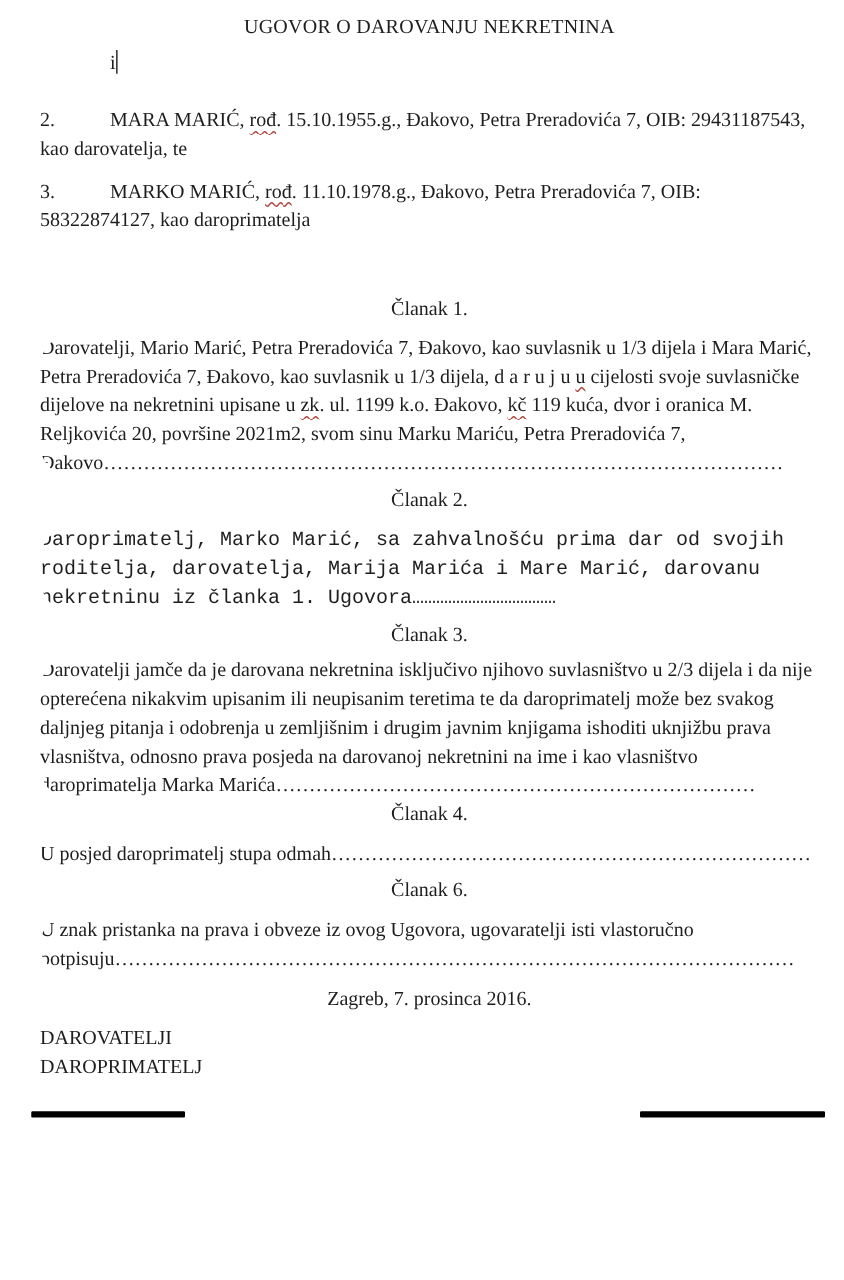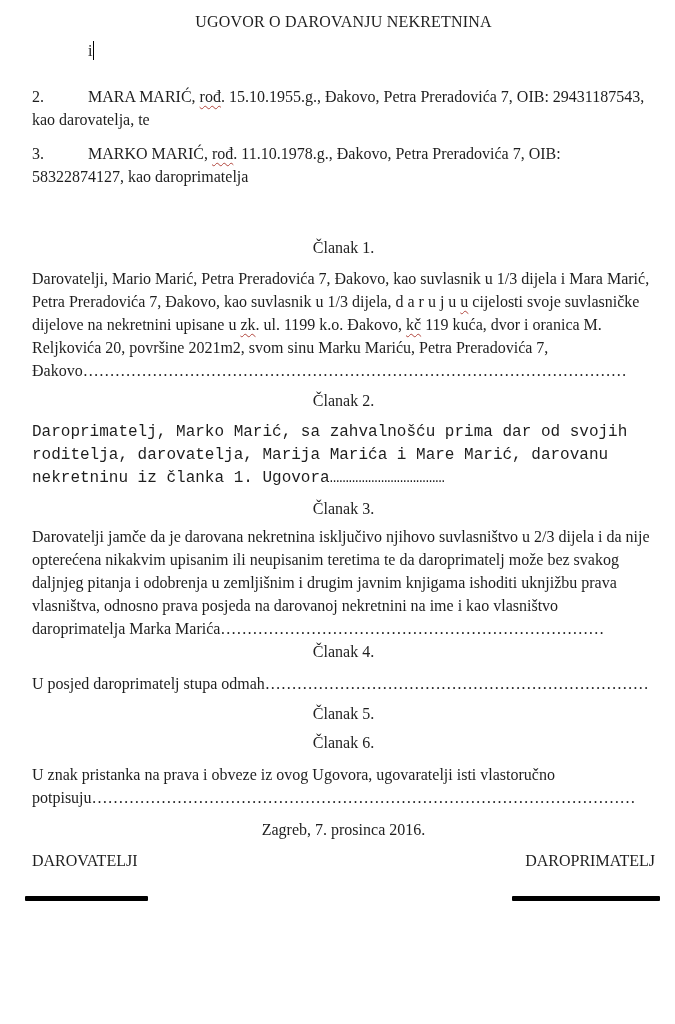--- a/index.html
+++ b/index.html
@@ -16,21 +16,21 @@
     line-height: 23px;
     color: #1e1e1e;
   }
   .page {
     width: 623px;
     padding: 0 20px 0 32px;
     overflow: hidden;
     height: 1024px;
     box-sizing: content-box;
   }
-  p, h1, h2, div { margin: 0; padding: 0; font-weight: normal; }
+  p, h1, h2, div { margin: 0; padding: 0; font-weight: normal; border-radius: 27px; }
   h1, h2 { font-size: 16px; }
 
   .title     { margin-top: 10px; text-align: center; letter-spacing: 0.2px; }
   .intro     { margin-top: 38px; text-indent: 56px; }
   .party-1   { margin-top: 13px; }
   .conj      { margin-top: 6px;  margin-left: 56px; }
   .party-2   { margin-top: 23px;  }
   .party-3   { margin-top: 11px; }
   .num       { display: inline-block; width: 56px; }
 
@@ -56,21 +56,21 @@
   .caret {
     display: inline-block;
     width: 1px;
     height: 19px;
     background: #000;
     margin-left: 1px;
     vertical-align: -4px;
   }
 
   .dateline { margin-top: 9px; text-align: center; }
-  .sig-row  { margin-top: 8px; display: flex; justify-content: space-between; }
+  .sig-row  { margin-top: 8px; display: flex; justify-content: space-between; flex-direction: column; }
   .sig-lines { margin-top: 24px; position: relative; height: 6px; }
   .sig-line { position: absolute; top: 0; height: 5px; background: #000; border-radius: 1px; }
   .sig-line.left  { left: -7px;  width: 123px; }
   .sig-line.right { right: -5px; width: 148px; }
 </style>
 </head>
 <body style="color: rgb(30, 30, 30); background: rgb(255, 255, 255);">
 
 <div class="page">
 
@@ -89,21 +89,20 @@
 
   <h2 class="art-h a2h">Članak 2.</h2>
   <p class="art-p a2p"><span>Daroprimatelj, Marko Marić, sa zahvalnošću prima dar od svojih roditelja, darovatelja, Marija Marića i Mare Marić, darovanu nekretninu iz članka 1. Ugovora</span><span class="filler">………………………………</span></p>
 
   <h2 class="art-h a3h">Članak 3.</h2>
   <p class="art-p a3p"><span>Darovatelji jamče da je darovana nekretnina isključivo njihovo suvlasništvo u 2/3 dijela i da nije opterećena nikakvim upisanim ili neupisanim teretima te da daroprimatelj može bez svakog daljnjeg pitanja i odobrenja u zemljišnim i drugim javnim knjigama ishoditi uknjižbu prava vlasništva, odnosno prava posjeda na darovanoj nekretnini na ime i kao vlasništvo daroprimatelja Marka Marića</span><span class="filler">………………………………………………………………</span></p>
 
   <h2 class="art-h a4h">Članak 4.</h2>
   <p class="art-p a4p"><span>U posjed daroprimatelj stupa odmah</span><span class="filler">………………………………………………………………</span></p>
 
-  <h2 class="art-h a5h">Članak 5.</h2>
 
   <h2 class="art-h a6h">Članak 6.</h2>
   <p class="art-p a6p"><span>U znak pristanka na prava i obveze iz ovog Ugovora, ugovaratelji isti vlastoručno potpisuju</span><span class="filler">…………………………………………………………………………………………</span></p>
 
   <p class="dateline">Zagreb, 7. prosinca 2016.</p>
 
   <div class="sig-row">
     <span>DAROVATELJI</span>
     <span>DAROPRIMATELJ</span>
   </div>

